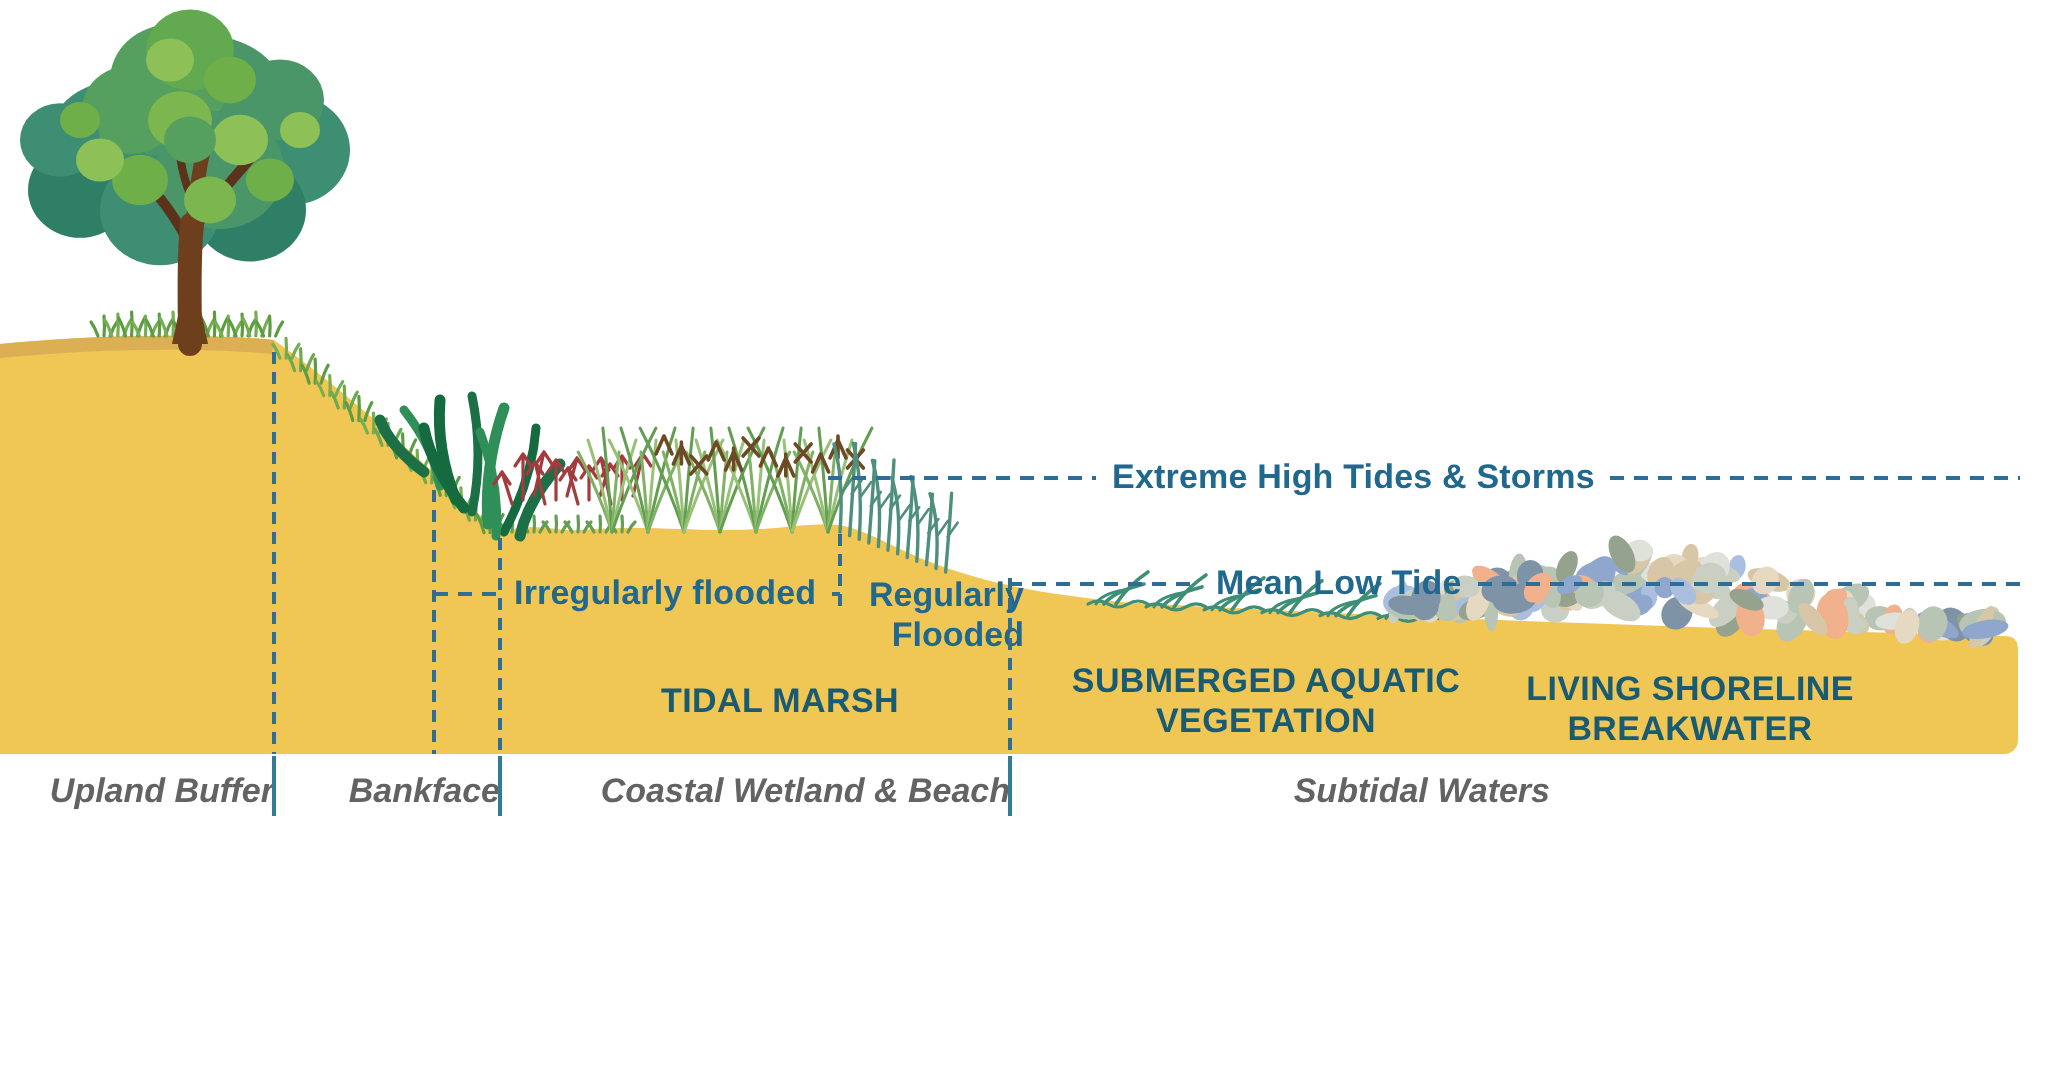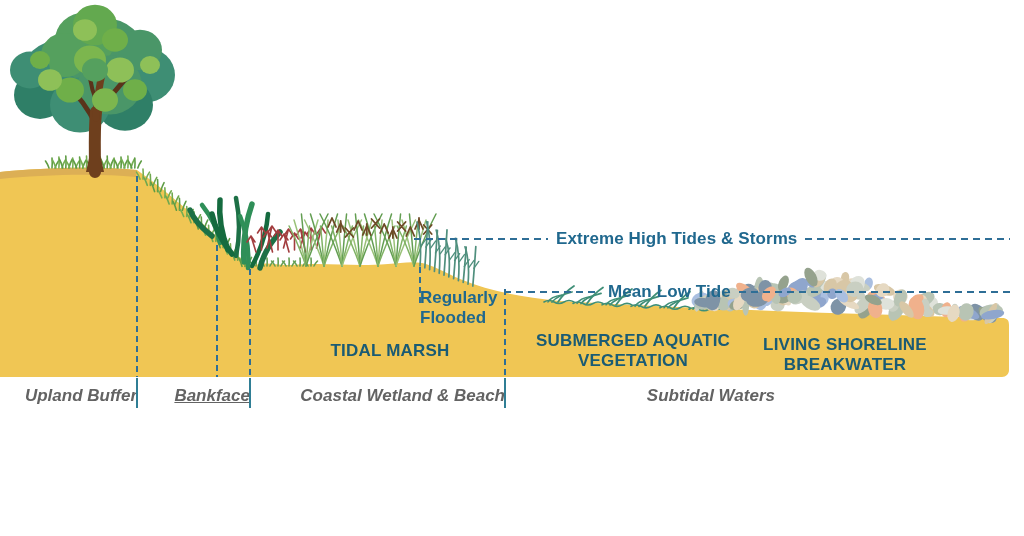--- a/index.html
+++ b/index.html
@@ -9,21 +9,21 @@
   .tide-row,.flood-row{position:absolute;display:flex;align-items:center;height:20px;
     color:var(--tide-text);font-size:17px;font-weight:600;z-index:3;}
   .dash-h{height:2px;background:repeating-linear-gradient(90deg,var(--dash) 0 7px,transparent 7px 12px);}
   .lead{flex:0 0 auto;}
   .tail{flex:1 1 auto;}
   .tide-label,.flood-label{padding:0 8px;white-space:nowrap;letter-spacing:.1px;}
 
   .vdash{position:absolute;width:2px;z-index:3;
     background:repeating-linear-gradient(180deg,var(--dash) 0 6px,transparent 6px 10px);}
 
-  .flood-stack{position:absolute;text-align:left;font-size:17px;font-weight:600;
+  .flood-stack{position:absolute;text-align:right;font-size:17px;font-weight:600;
     color:var(--tide-text);line-height:20px;z-index:3;}
 
   .habitat{position:absolute;text-align:center;font-size:17px;font-weight:700;
     color:var(--header-text);line-height:20px;letter-spacing:.2px;z-index:3;}
 
   .zone-label{position:absolute;top:386px;text-align:right;font-style:italic;
     font-weight:600;font-size:17px;color:var(--zone-text);z-index:3;}
   .zone-divider{position:absolute;top:378px;height:36px;width:2px;background:var(--divider);z-index:3;}
   .baseline{position:absolute;left:10px;top:414px;width:1004px;height:2px;background:var(--baseline);z-index:3;}
 </style>
@@ -381,33 +381,38 @@
     <div class="dash-h lead" style="width:134px;"></div>
     <span class="tide-label">Extreme High Tides &amp; Storms</span>
     <div class="dash-h tail"></div>
   </div>
   <div class="tide-row" style="left:504px;top:282px;width:506px;">
     <div class="dash-h lead" style="width:96px;"></div>
     <span class="tide-label">Mean Low Tide</span>
     <div class="dash-h tail"></div>
   </div>
 
+  <div class="flood-row" style="left:217px;top:287px;width:203px;">
+    <div class="dash-h lead" style="width:32px;"></div>
+    <span class="flood-label">Irregularly flooded</span>
+    <div class="dash-h tail"></div>
+  </div>
   <div class="flood-stack" style="left:420px;top:288px;width:92px;">Regularly Flooded</div>
 
   <div class="vdash" style="left:136px;top:176px;height:201px;"></div>
   <div class="vdash" style="left:216px;top:245px;height:132px;"></div>
   <div class="vdash" style="left:249px;top:269px;height:108px;"></div>
   <div class="vdash" style="left:419px;top:267px;height:37px;"></div>
   <div class="vdash" style="left:504px;top:289px;height:88px;"></div>
 
   <div class="habitat" style="left:305px;top:341px;width:170px;">TIDAL MARSH</div>
   <div class="habitat" style="left:518px;top:331px;width:230px;">SUBMERGED AQUATIC VEGETATION</div>
   <div class="habitat" style="left:730px;top:335px;width:230px;">LIVING SHORELINE BREAKWATER</div>
 
   <div class="zone-label" style="left:0;width:137px;">Upland Buffer</div>
-  <div class="zone-label" style="left:137px;width:113px;text-decoration:underline;">Bankface</div>
+  <div class="zone-label" style="left:137px;width:113px;">Bankface</div>
   <div class="zone-label" style="left:250px;width:255px;">Coastal Wetland &amp; Beach Strand</div>
   <div class="zone-label" style="left:505px;width:250px;padding-left:20px;">Subtidal Waters</div>
   <div class="zone-divider" style="left:136px;"></div>
   <div class="zone-divider" style="left:249px;"></div>
   <div class="zone-divider" style="left:504px;"></div>
   <div class="baseline"></div>
 </div>
 
 </body></html>

